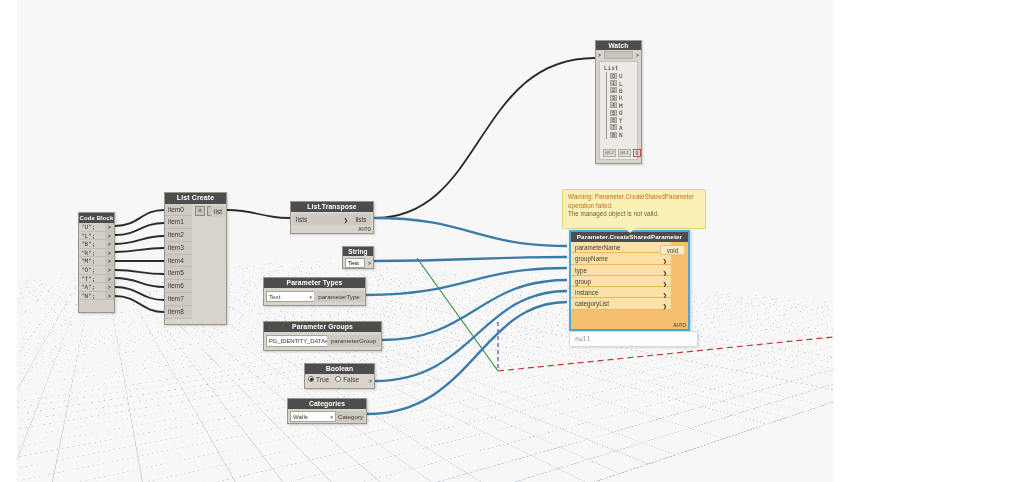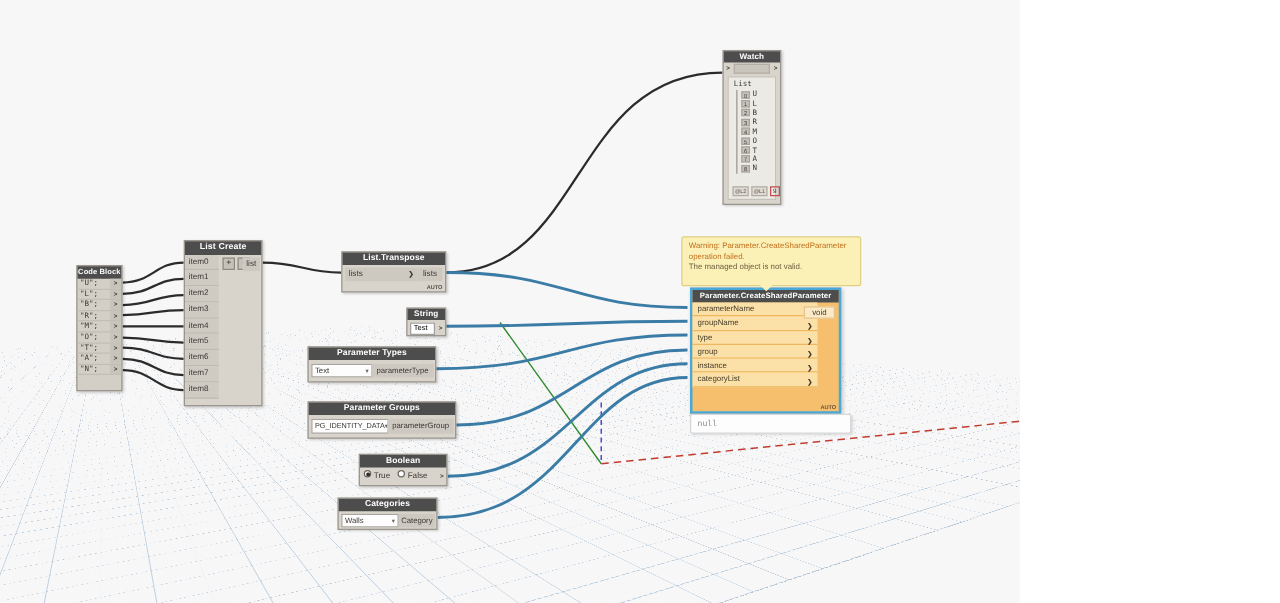--- a/index.html
+++ b/index.html
@@ -1,17 +1,17 @@
 <!DOCTYPE html>
 <html><head>
 <meta charset="utf-8">
 <style>
   * { margin:0; padding:0; box-sizing:border-box; }
   html,body { width:1024px; height:482px; background:#ffffff; font-family:"Liberation Sans", sans-serif; overflow:hidden; }
-  #canvas { position:absolute; left:0; top:0; width:816px; height:482px; background:#f7f7f8; overflow:hidden; }
+  #canvas { position:absolute; left:17px; top:0; width:816px; height:482px; background:#f7f7f8; overflow:hidden; }
 
   
   .grid-plane {
     position:absolute; left:-1600px; bottom:-60px; width:4000px; height:6000px;
     transform-origin:50% 100%;
     transform: rotate(-2.4deg) perspective(480px) rotateX(57deg) rotateZ(-28deg);
     background-image:
       repeating-linear-gradient(90deg, rgba(247,247,248,.92) 0 2px, transparent 2px 7px),
       repeating-linear-gradient(0deg,  rgba(150,150,155,.30) 0 1.5px, transparent 1.5px 260px),
       repeating-linear-gradient(90deg, rgba(150,150,155,.30) 0 1.5px, transparent 1.5px 260px),

